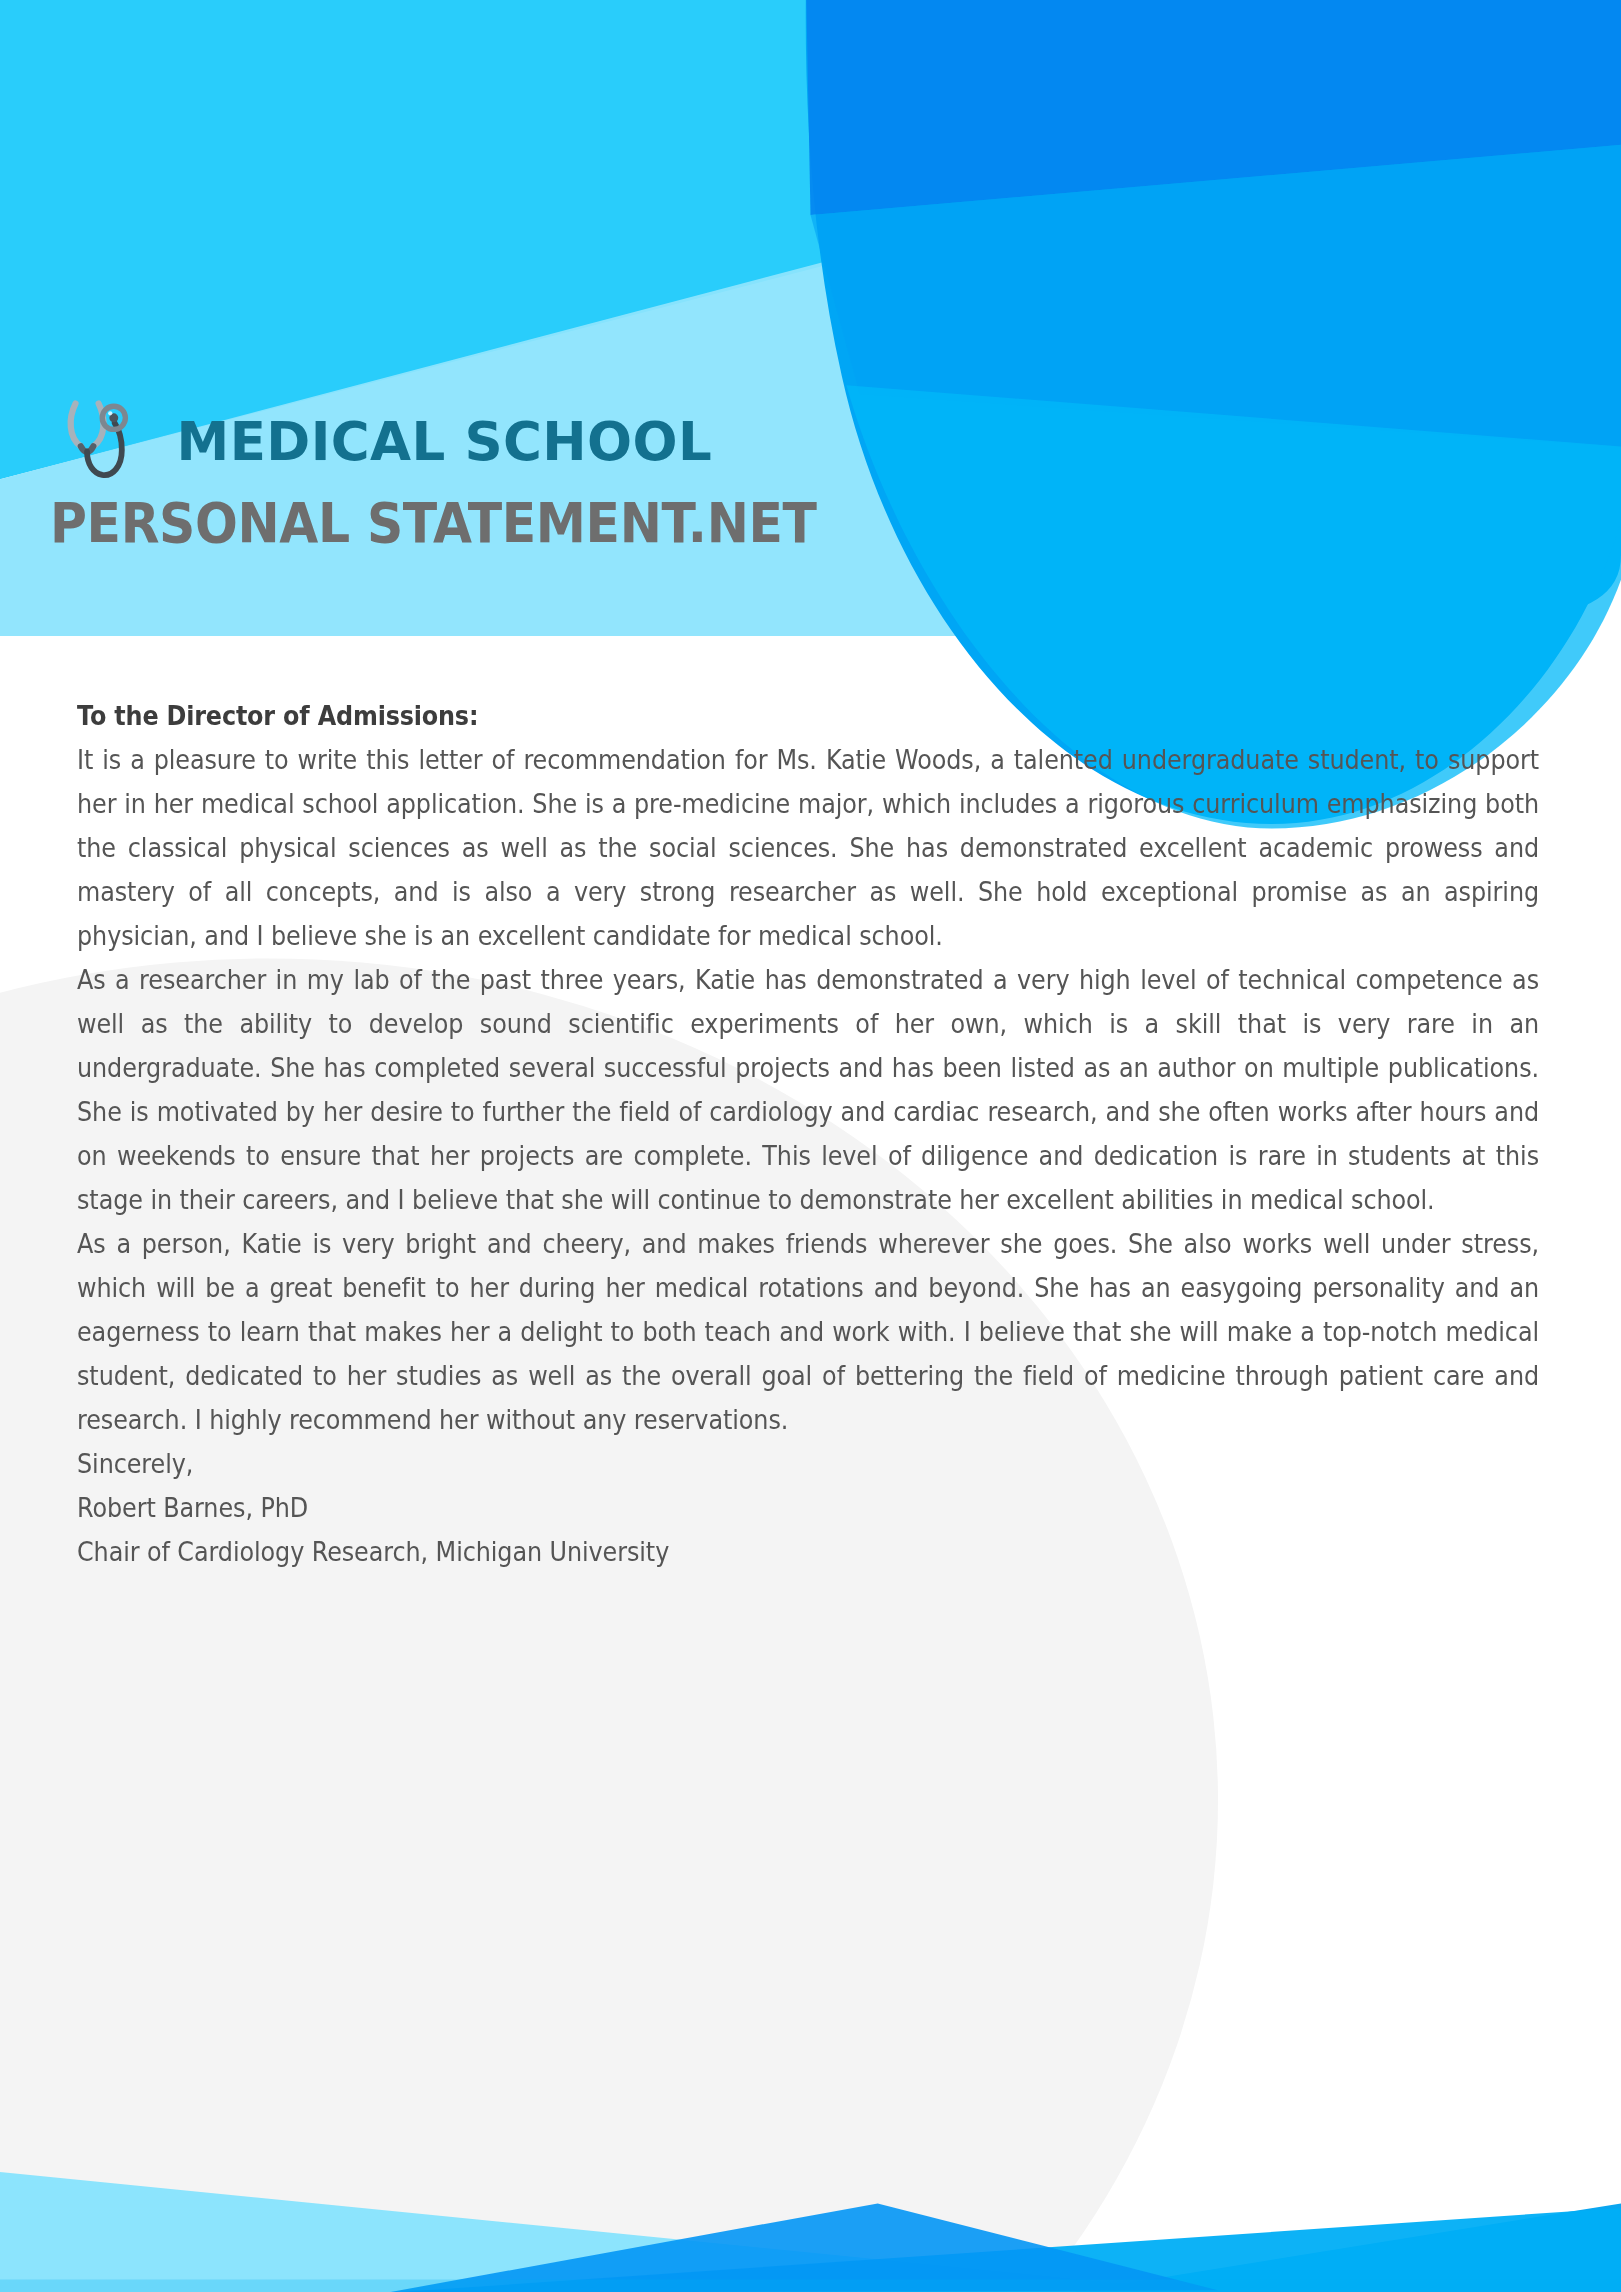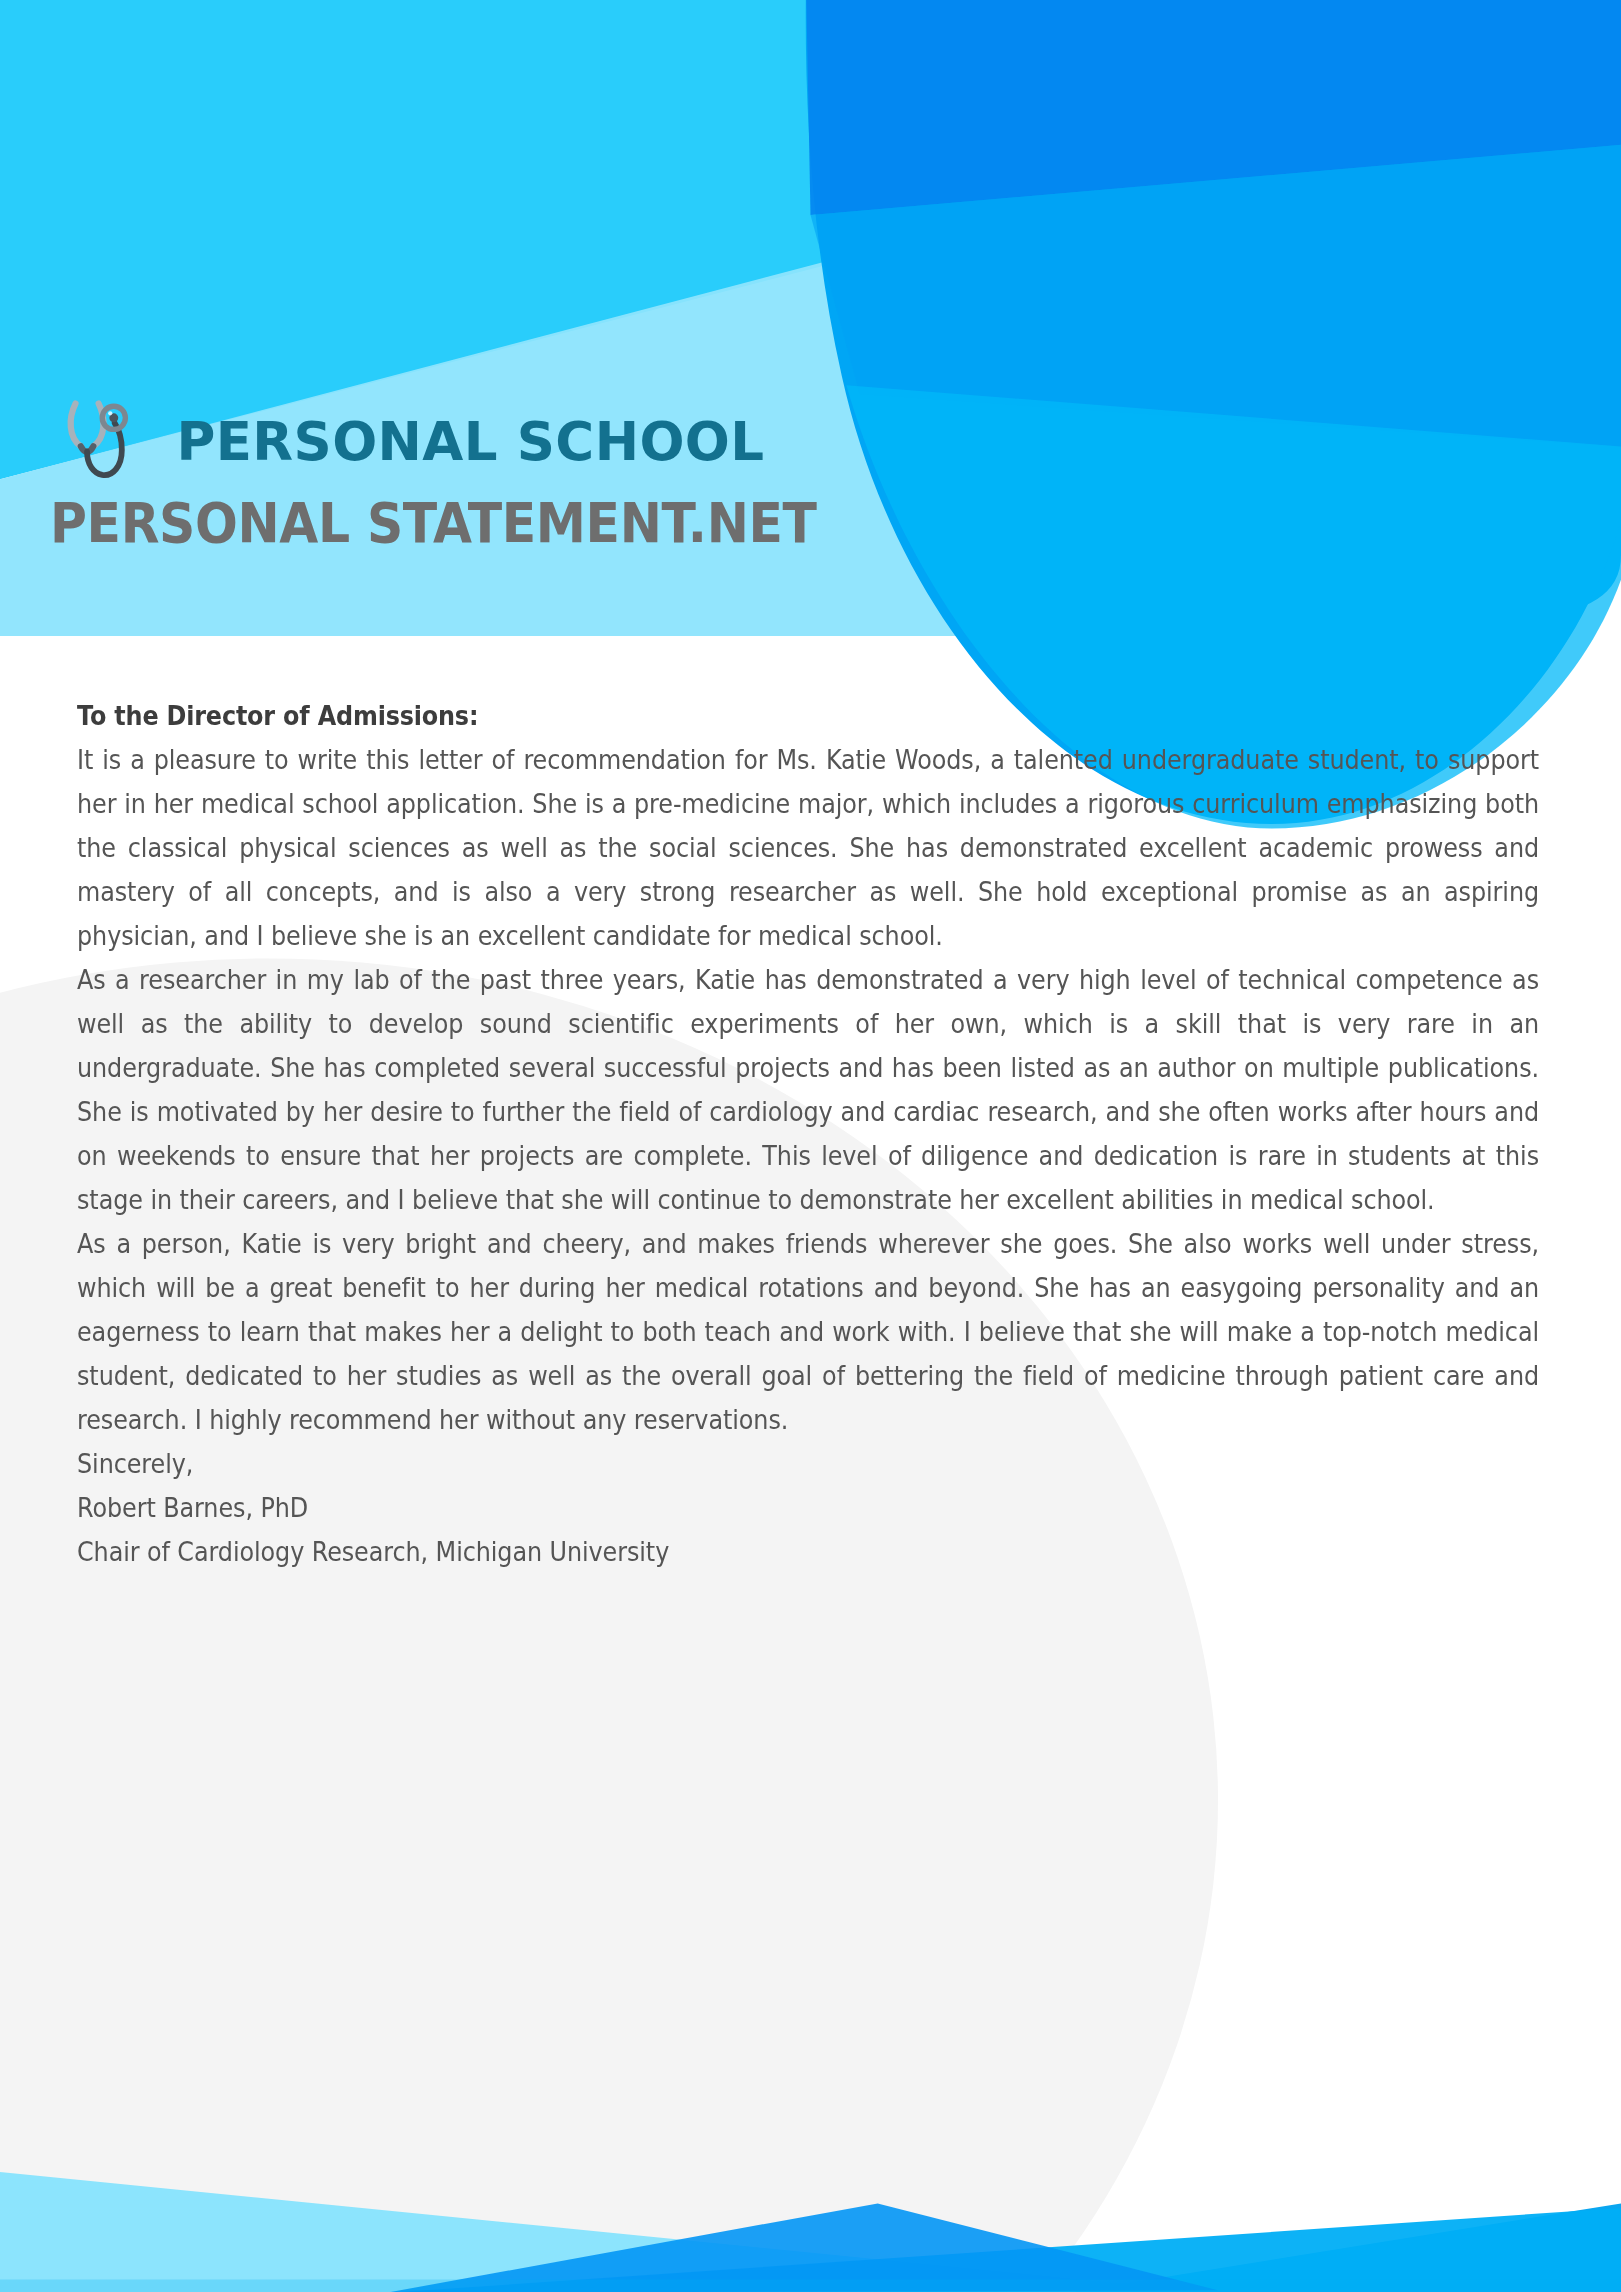--- a/index.html
+++ b/index.html
@@ -148,21 +148,21 @@
 
         <path d="M20 54 C 24 62, 30 62, 34 54" stroke="#55606a" stroke-width="7" fill="none" stroke-linecap="round"></path>
 
         <path d="M27 60 C 27 74, 34 84, 44 86 C 56 88, 66 76, 66 58 C 66 44, 62 34, 58 28" stroke="#3f4950" stroke-width="6.5" fill="none" stroke-linecap="round"></path>
 
         <circle cx="57" cy="22" r="13" fill="none" stroke="#7d8790" stroke-width="6"></circle>
         <circle cx="57" cy="22" r="5" fill="#4a545c"></circle>
 
         <circle cx="53" cy="17" r="2.4" fill="#ffffff" opacity="0.8"></circle>
       </svg>
-      <div id="logo-top-text">PERSONAL SCHOOL</div>
+      <div id="logo-top-text">MEDICAL SCHOOL</div>
     </div>
     <div id="logo-bottom-text">PERSONAL STATEMENT.NET</div>
   </div>
 
   <div id="letter">
     <div id="salutation">To the Director of Admissions:</div>
 
     <div class="para"> It is a pleasure to write this letter of recommendation for Ms. Katie Woods, a talented undergraduate student, to support her in her medical school application. She is a pre-medicine major, which includes a rigorous curriculum emphasizing both the classical physical sciences as well as the social sciences. She has demonstrated excellent academic prowess and mastery of all concepts, and is also a very strong researcher as well. She hold exceptional promise as an aspiring physician, and I believe she is an excellent candidate for medical school.</div>
 
     <div class="para"> As a researcher in my lab of the past three years, Katie has demonstrated a very high level of technical competence as well as the ability to develop sound scientific experiments of her own, which is a skill that is very rare in an undergraduate. She has completed several successful projects and has been listed as an author on multiple publications. She is motivated by her desire to further the field of cardiology and cardiac research, and she often works after hours and on weekends to ensure that her projects are complete. This level of diligence and dedication is rare in students at this stage in their careers, and I believe that she will continue to demonstrate her excellent abilities in medical school.</div>

